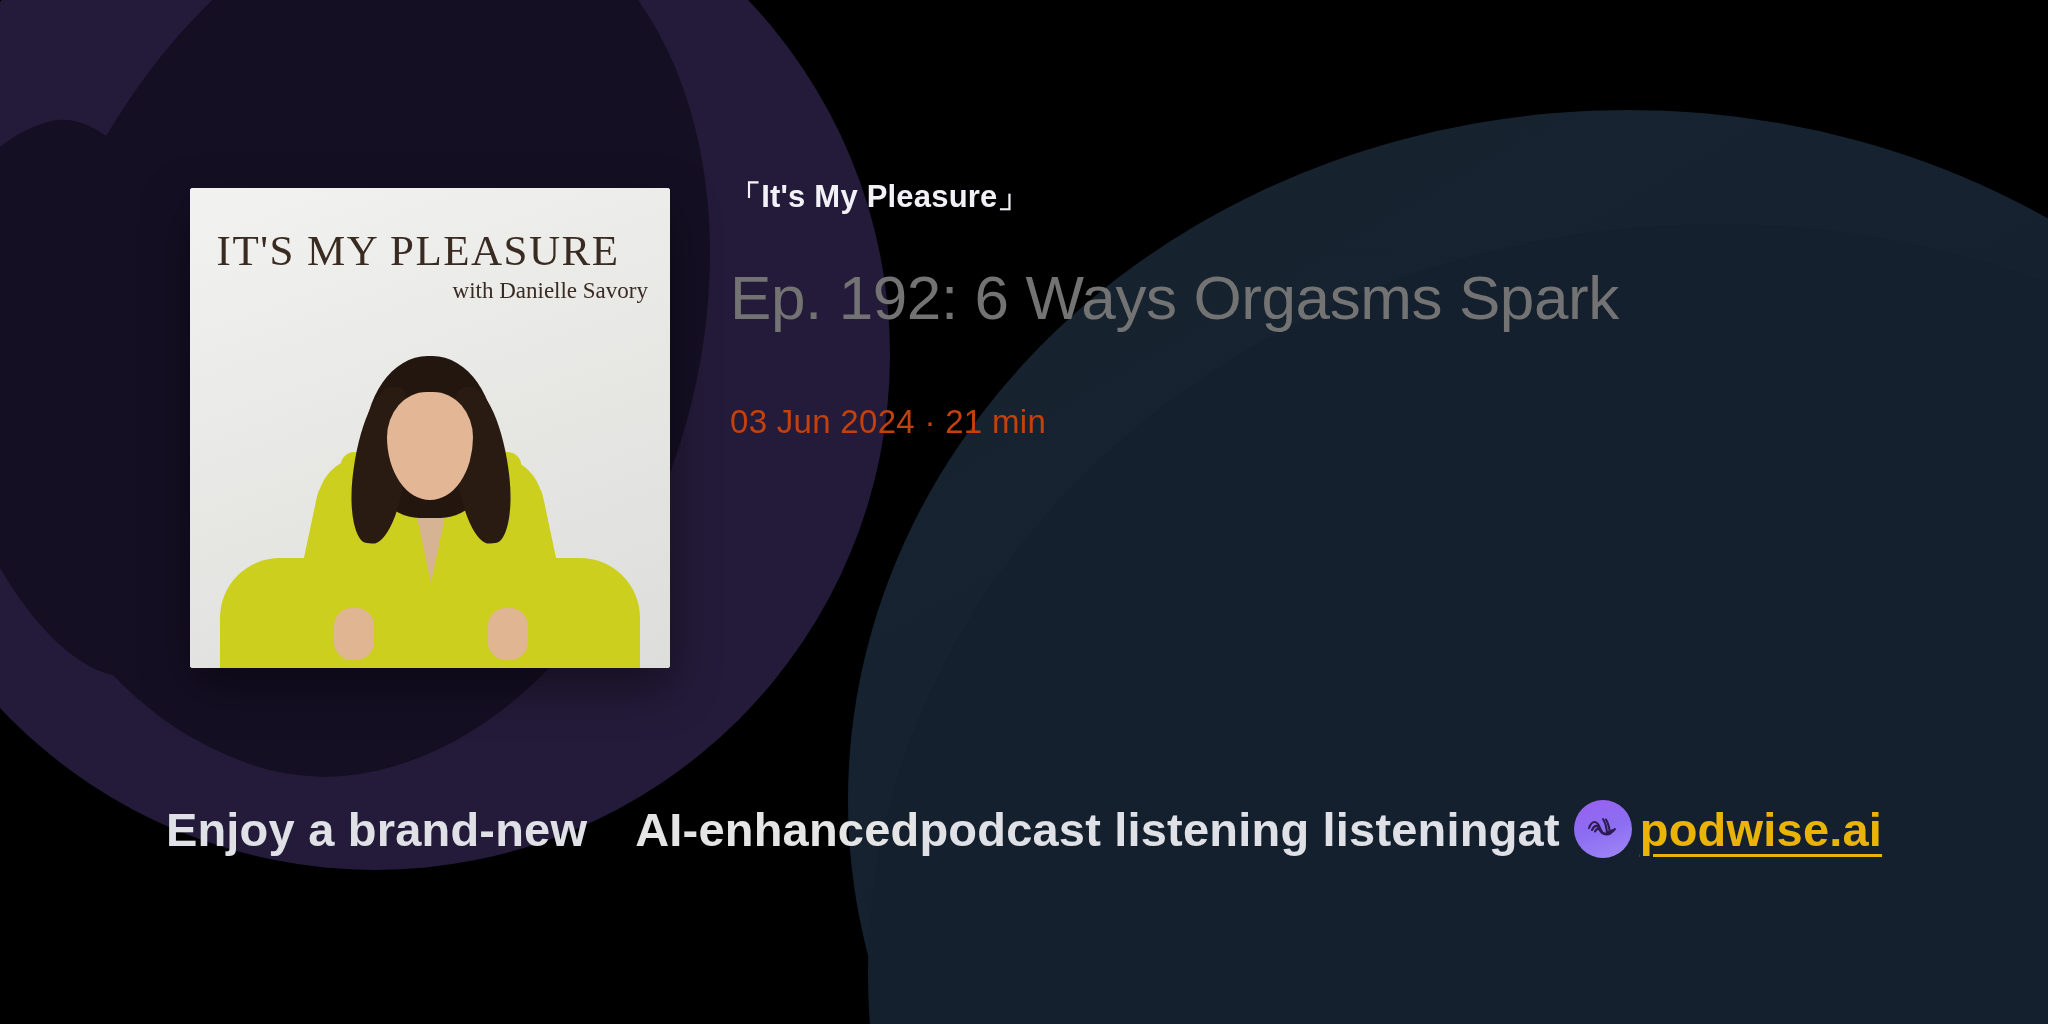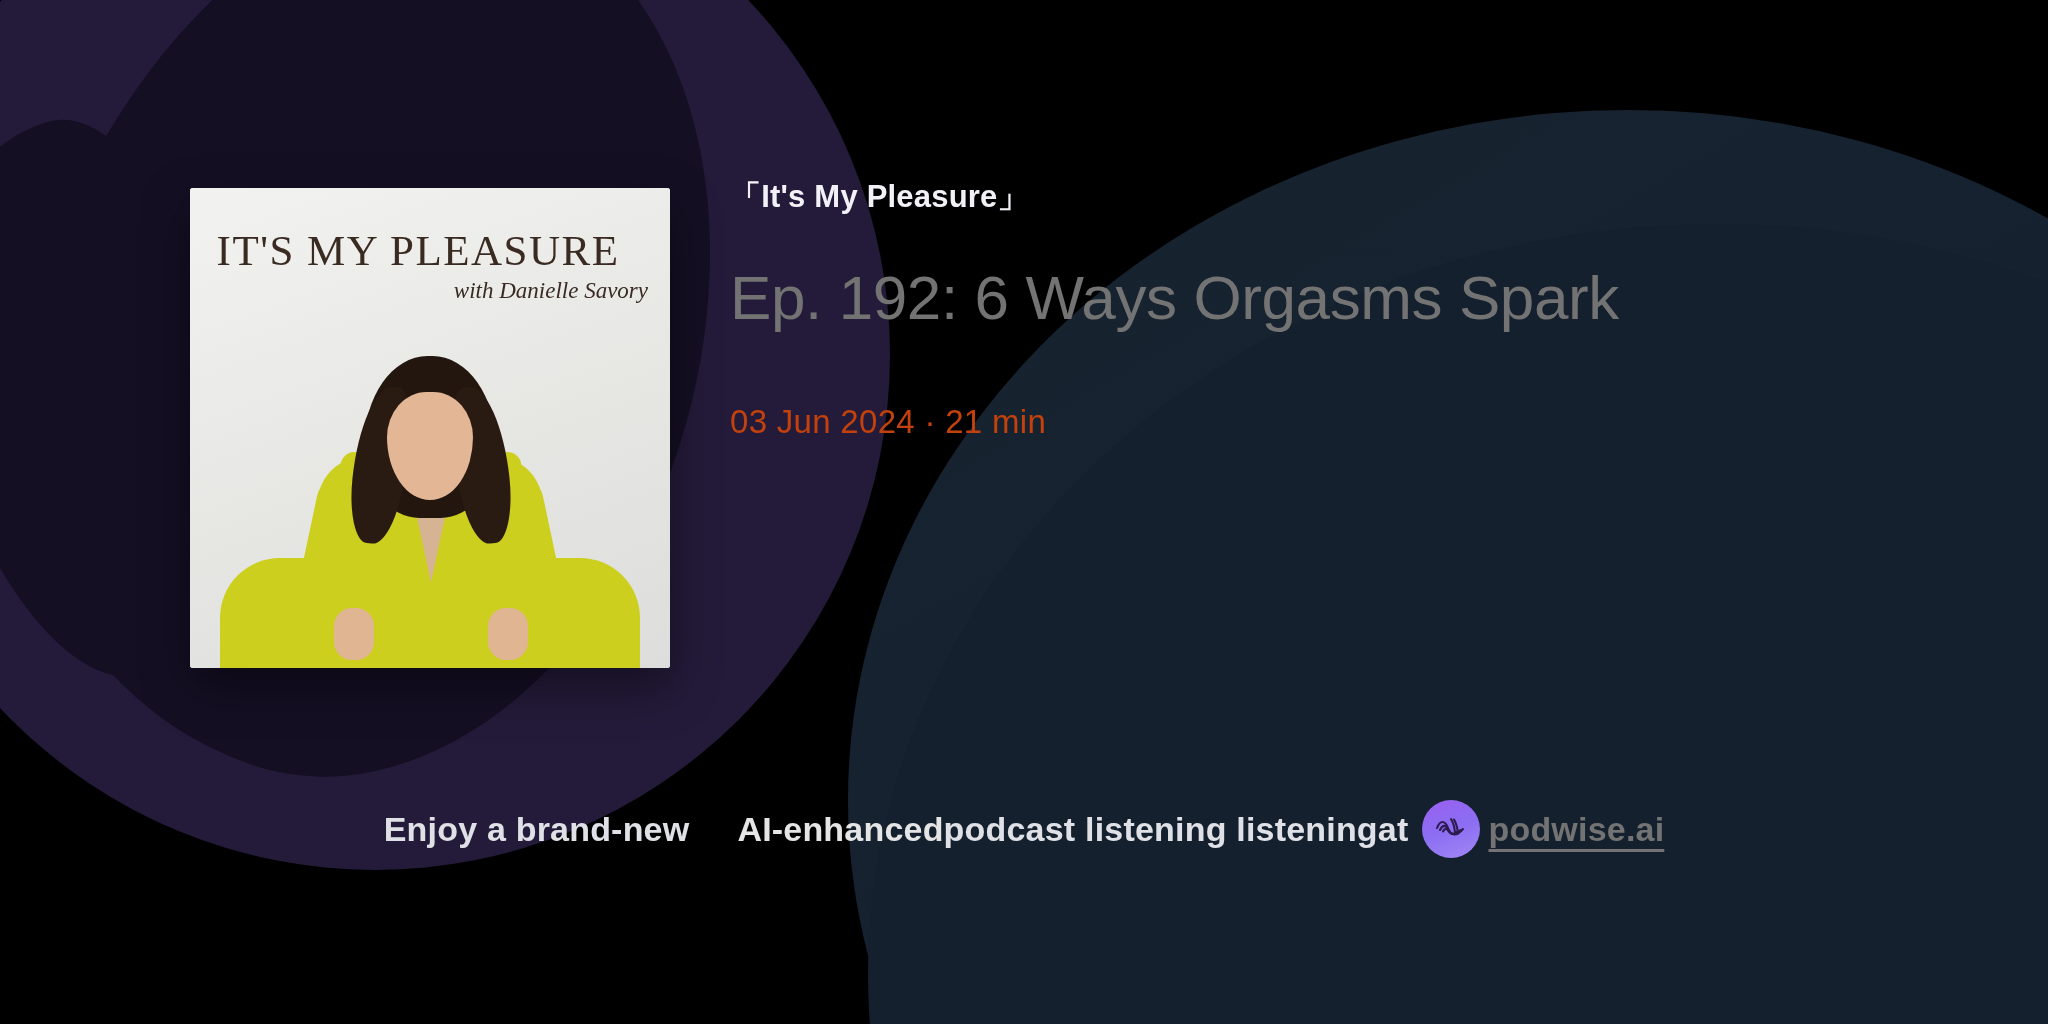--- a/index.html
+++ b/index.html
@@ -105,21 +105,20 @@
     font-size: 43px;
     letter-spacing: 1.5px;
     color: #3a2b22;
     white-space: nowrap;
   }
   .cover-subtitle {
     position: absolute;
     right: 22px;
     top: 90px;
     font-family: "Liberation Serif", serif;
-    font-style: italic;
     font-size: 23px;
     color: #3a2b22;
   }
   
   .fig {
     position: absolute;
     left: 0;
     right: 0;
     bottom: 0;
     height: 330px;
@@ -306,41 +305,41 @@
   
   .banner {
     position: absolute;
     left: 0;
     right: 0;
     top: 800px;
     display: flex;
     align-items: center;
     justify-content: center;
     gap: 0;
-    font-size: 34px;
+    font-size: 47px;
     font-weight: bold;
     letter-spacing: 0.2px;
   }
   .banner .t-white { color: #dfe1e6; }
   .banner .t-accent { color: #e5e5e5; margin-left: 48px; }
   .banner .at { color: #dfe1e6; }
   .logo-badge {
     display: inline-flex;
     align-items: center;
     justify-content: center;
     width: 58px;
     height: 58px;
     border-radius: 50%;
     background: linear-gradient(160deg, #9a5ff0 0%, #8b6ef2 50%, #a287f5 100%);
     margin: 0 8px 0 14px;
     flex: 0 0 auto;
   }
   .logo-badge svg { display: block; }
   .brand {
-    color: #737373;
+    color: #eab308;
     text-decoration: underline;
     text-underline-offset: 8px;
     text-decoration-thickness: 3px;
     font-weight: bold;
   }
 </style>
 </head>
 <body>
 
 <div class="stage">

